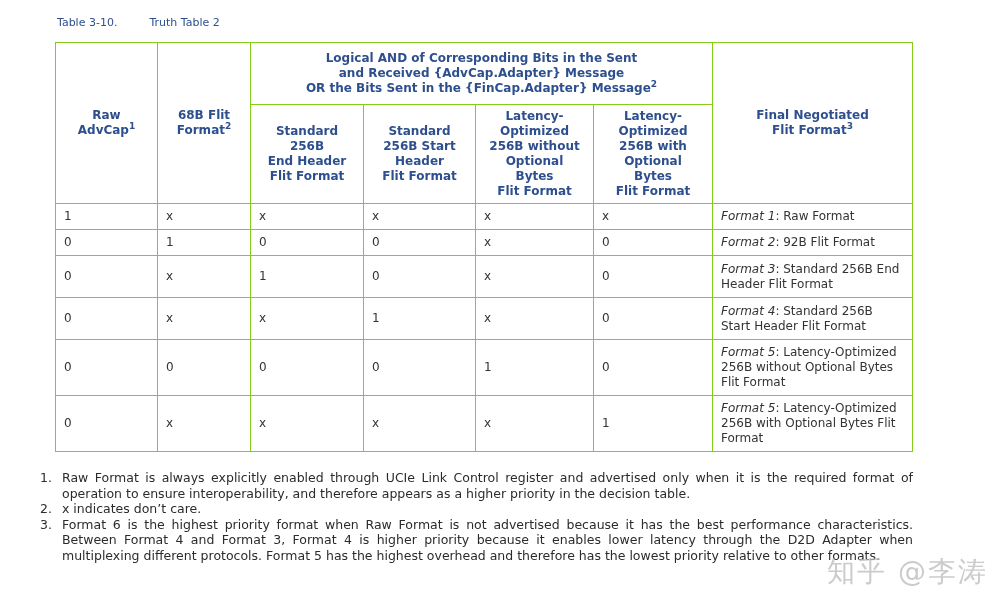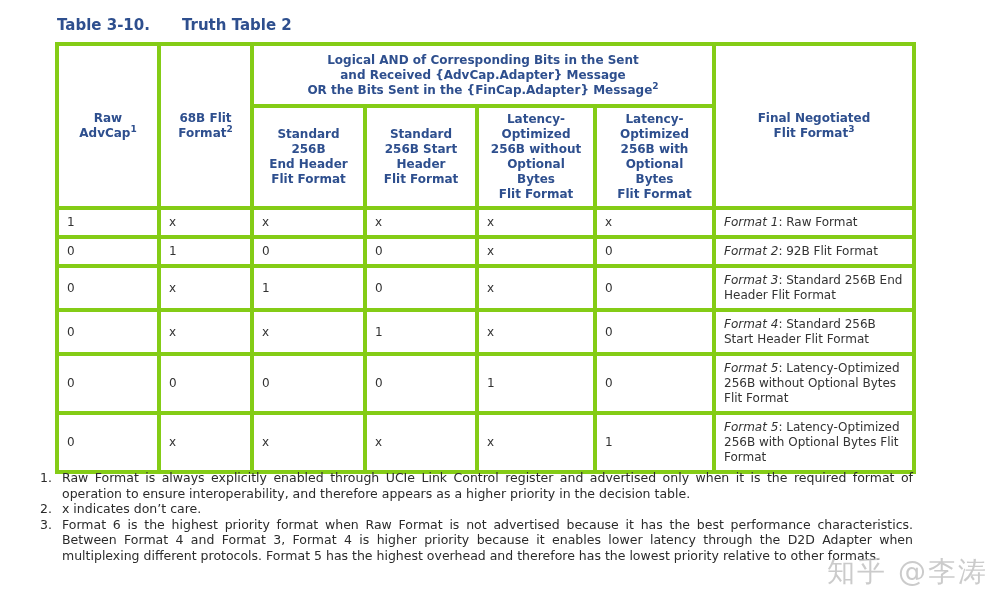--- a/index.html
+++ b/index.html
@@ -6,31 +6,31 @@
   html, body { background: #ffffff; }
   body {
     width: 992px; height: 603px;
     font-family: "DejaVu Sans", "Liberation Sans", sans-serif;
     position: relative; overflow: hidden;
   }
   .page { position: relative; width: 992px; height: 603px; background: #fff; }
 
   .caption {
     position: absolute; left: 57px; top: 16px;
-    font-size: 15px; font-weight: bold; color: #2e4f8e;
+    font-size: 11px; font-weight: normal; color: #2e4f8e;
   }
   .caption .cap-label { margin-right: 32px; }
 
   table.truth {
     position: absolute; left: 55px; top: 42px;
     border-collapse: collapse; table-layout: fixed;
     width: 857px;
   }
   table.truth th, table.truth td {
-    border: 4px solid #84cc16;
+    border: 1px solid #84cc16;
   }
   table.truth th {
     color: #2e4f8e; font-size: 12px; font-weight: bold;
     text-align: center; vertical-align: middle;
     line-height: 15px; padding: 4px 3px;
   }
   .pre { white-space: pre-line; }
   th sup, td sup { font-size: 9px; line-height: 0; }
   tr.hdr-span th.span-cell { height: 62px; }
   tr.hdr-sub th { height: 75px; }

